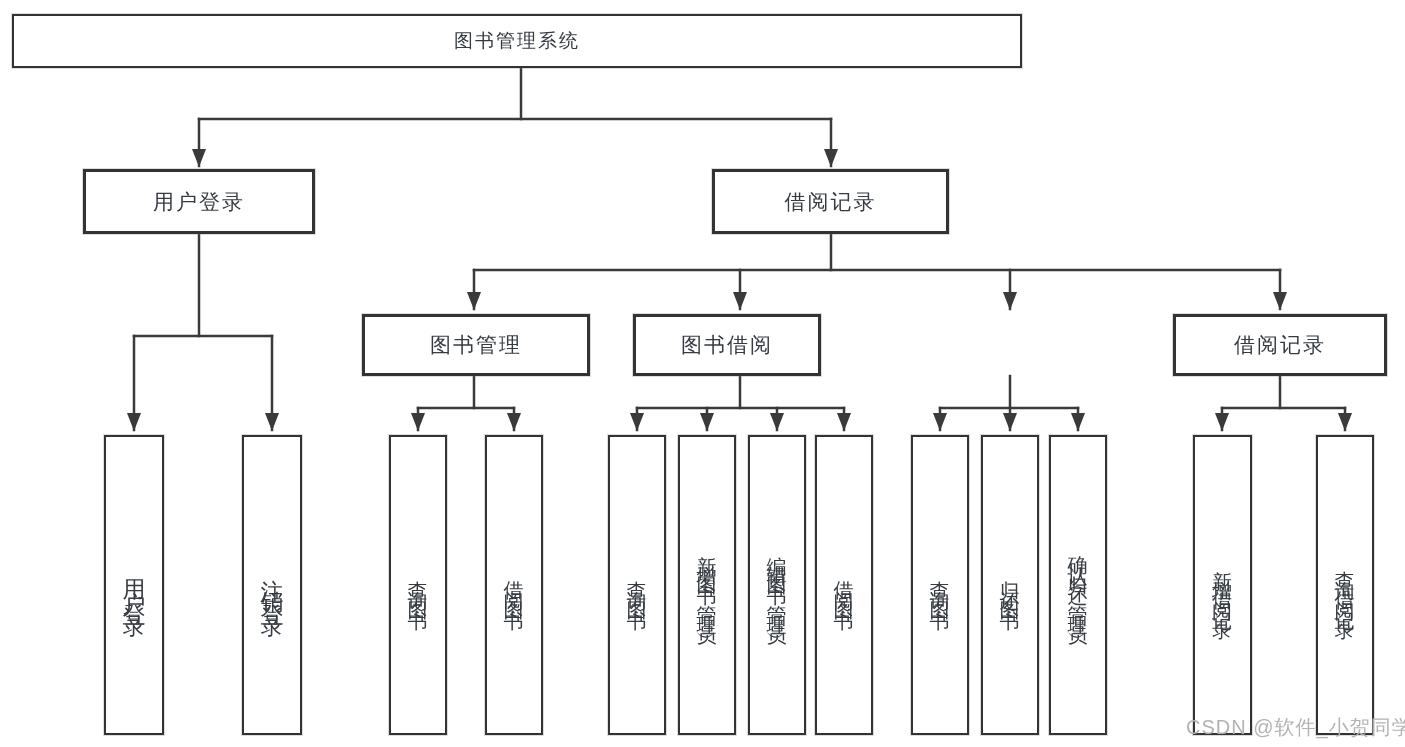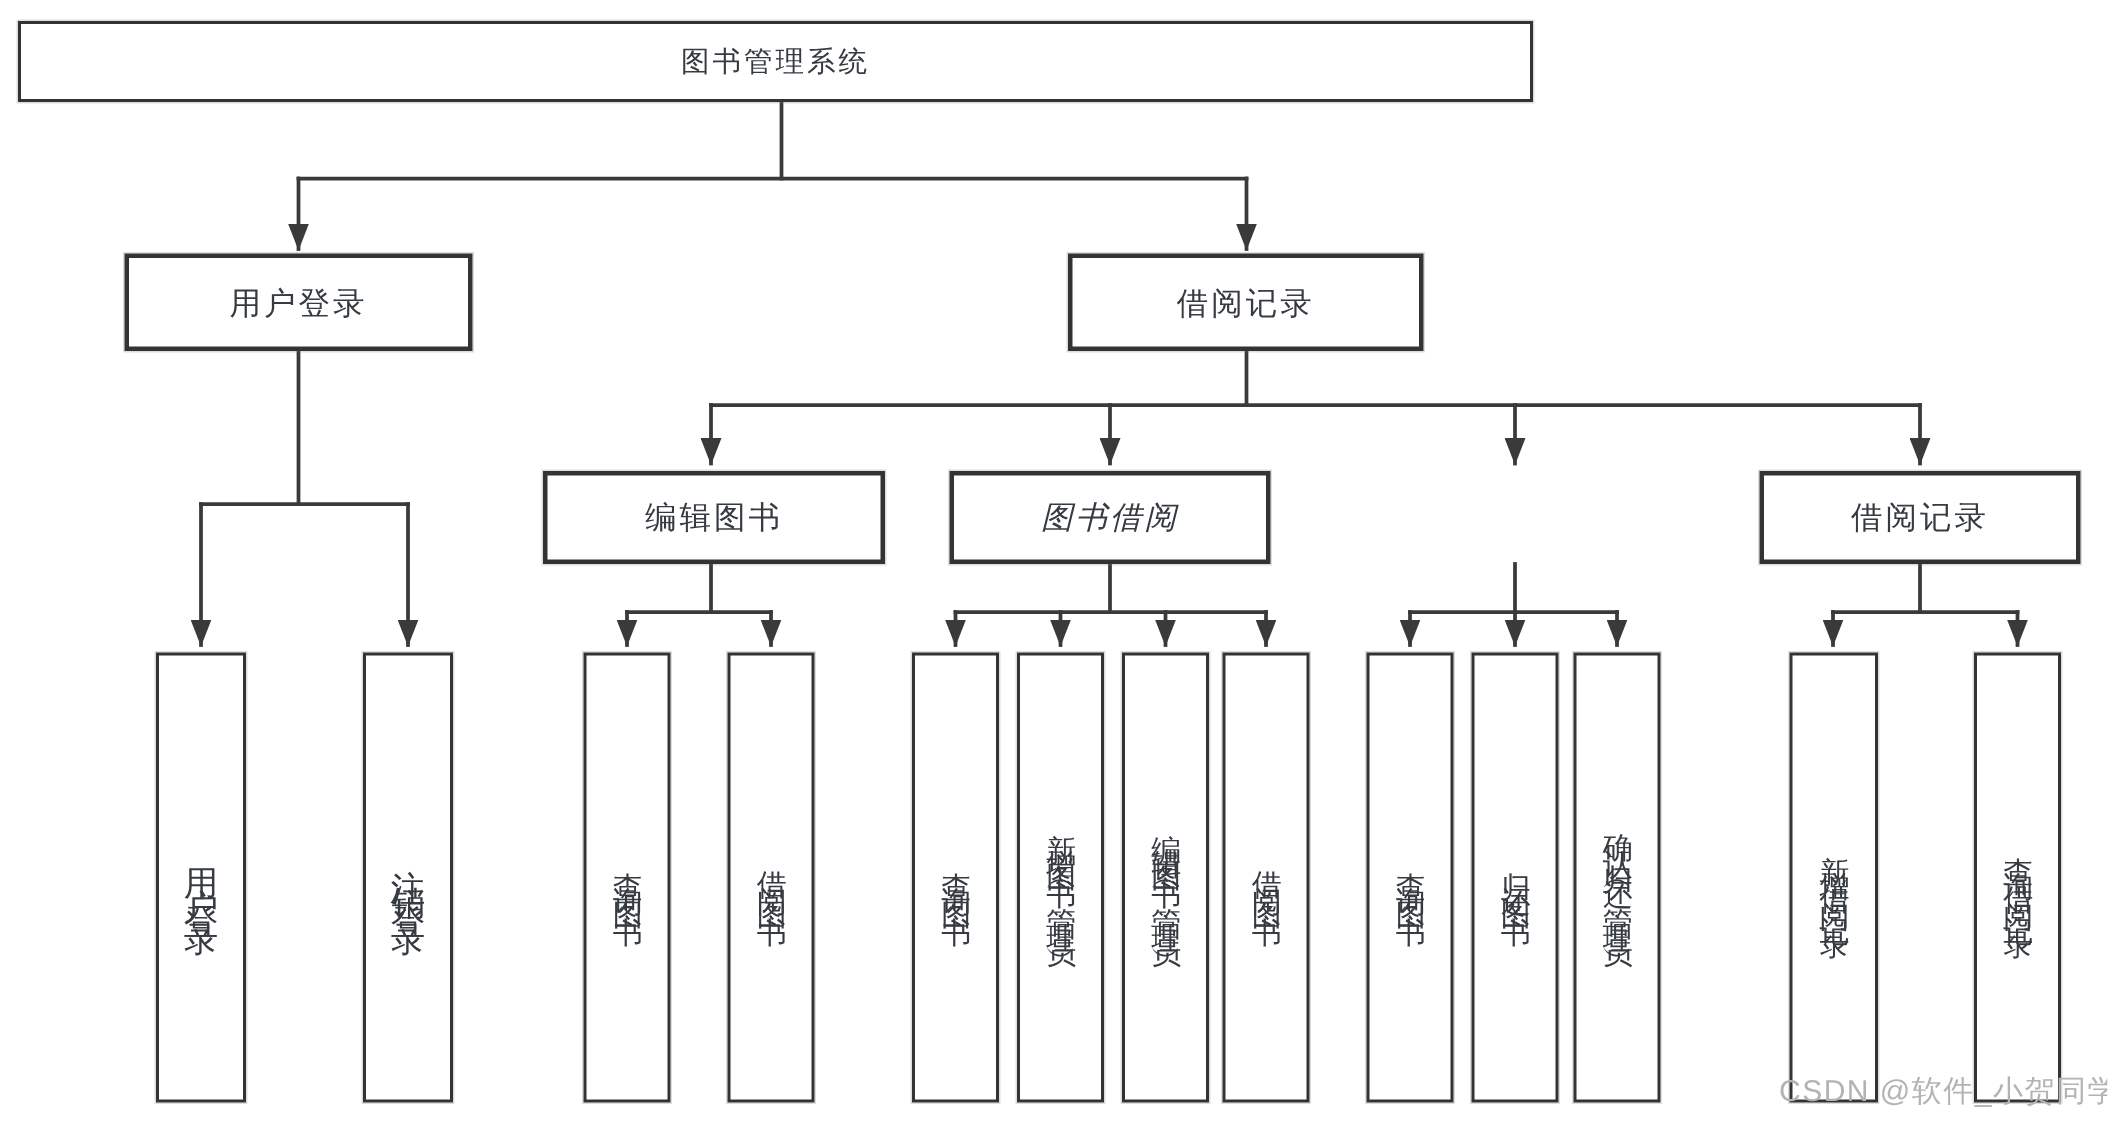--- a/index.html
+++ b/index.html
@@ -95,22 +95,22 @@
       <path d="M1222,408 V430" marker-end="url(#arrow)"></path>
       <path d="M1345,408 V430" marker-end="url(#arrow)"></path>
     </g>
   </svg>
 
   <div class="box root-box" style="left:12px; top:14px; width:1010px; height:54px;">图书管理系统</div>
 
   <div class="box h-box" style="left:83px; top:169px; width:232px; height:65px;">用户登录</div>
   <div class="box h-box" style="left:712px; top:169px; width:237px; height:65px;">借阅记录</div>
 
-  <div class="box h-box" style="left:362px; top:314px; width:228px; height:62px;">编辑图书</div>
-  <div class="box h-box" style="left:633px; top:314px; width:214px; height:62px;font-style:italic;">图书借阅</div>
+  <div class="box h-box" style="left:362px; top:314px; width:228px; height:62px;">图书管理</div>
+  <div class="box h-box" style="left:633px; top:314px; width:188px; height:62px;">图书借阅</div>
   <div class="box h-box" style="left:1173px; top:314px; width:214px; height:62px;">借阅记录</div>
 
   <div class="box leaf leaf-lg" style="left:104px; top:435px; width:60px; height:300px;">
     <span class="v-text">用户登录</span>
   </div>
   <div class="box leaf leaf-lg" style="left:242px; top:435px; width:60px; height:300px;">
     <span class="v-text">注销登录</span>
   </div>
 
   <div class="box leaf" style="left:389px; top:435px; width:58px; height:300px;">

